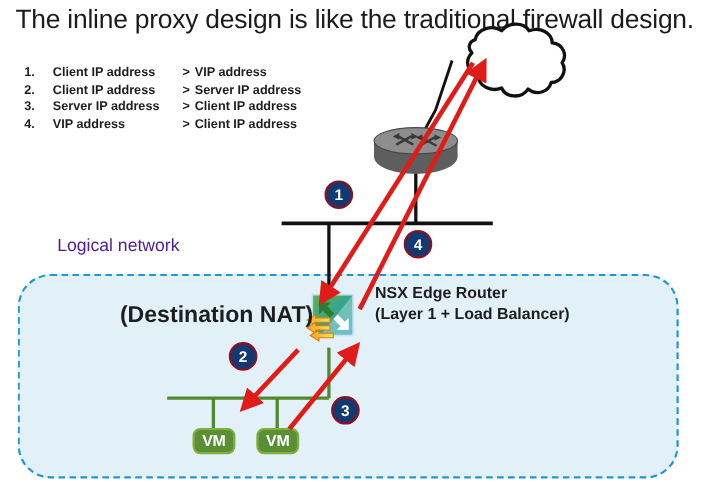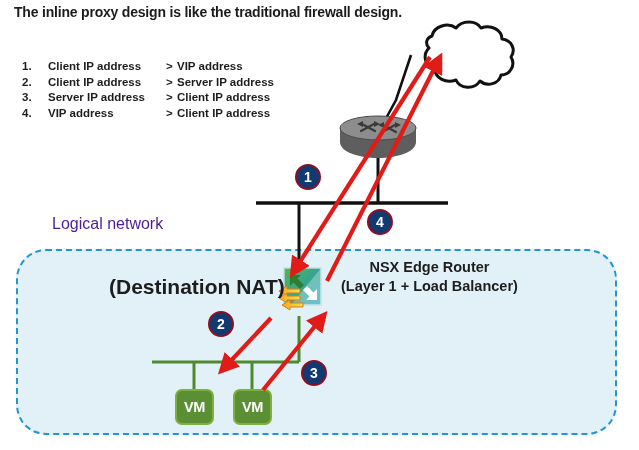--- a/index.html
+++ b/index.html
@@ -8,21 +8,21 @@
     background:#ffffff;
     font-family:"Liberation Sans", sans-serif;
     overflow:hidden;
     position:relative;
   }
   #stage{position:absolute;left:0;top:0;width:639px;height:450px;overflow:hidden;}
 
   
   .title{
     position:absolute;left:14px;top:4px;
-    font-size:14px;font-weight:bold;color:#1b1b1b;
+    font-size:24px;font-weight:normal;color:#1b1b1b;
     letter-spacing:-0.2px;white-space:nowrap;
   }
 
   
   .flowlist{position:absolute;left:22px;top:60px;}
   .flowrow{display:flex;align-items:baseline;height:15.5px;}
   .fl-num{width:26px;font-size:11.5px;font-weight:bold;color:#1d1d1d;}
   .fl-src{width:118px;font-size:11.5px;font-weight:bold;color:#1d1d1d;}
   .fl-arr{width:11px;font-size:11.5px;font-weight:bold;color:#1d1d1d;}
   .fl-dst{font-size:11.5px;font-weight:bold;color:#1d1d1d;}
@@ -42,42 +42,42 @@
   }
 
   
   .dnat{
     position:absolute;left:109px;top:275px;
     font-size:21px;font-weight:bold;color:#1d1d1d;white-space:nowrap;
   }
   .nsxlbl{
     position:absolute;left:341px;top:258px;
     font-size:14.5px;font-weight:bold;color:#1d1d1d;
-    line-height:19px;white-space:nowrap;text-align:center;
+    line-height:19px;white-space:nowrap;
   }
 
   
   .badge{
     position:absolute;
     width:26px;height:26px;border-radius:50%;
     background:#123a72;
     border:2.5px solid #8d1020;
     box-sizing:border-box;
     color:#ffffff;font-size:14px;font-weight:bold;
     display:flex;align-items:center;justify-content:center;
     line-height:1;
   }
   #badge1{left:295px;top:164px;}
   #badge2{left:208px;top:311px;}
   #badge3{left:301px;top:360px;}
   #badge4{left:367px;top:209px;}
 
   
   .vm{
-    position:absolute;width:39px;height:36px;
+    position:absolute;width:39px;height:24px;
     background:#5b8f33;
     border:2.5px solid #7fb03f;
     border-radius:7px;
     box-sizing:border-box;
     color:#ffffff;font-size:14.5px;font-weight:bold;
     display:flex;align-items:center;justify-content:center;
     letter-spacing:-0.3px;
   }
   #vm1{left:175px;top:389px;}
   #vm2{left:233px;top:389px;}

